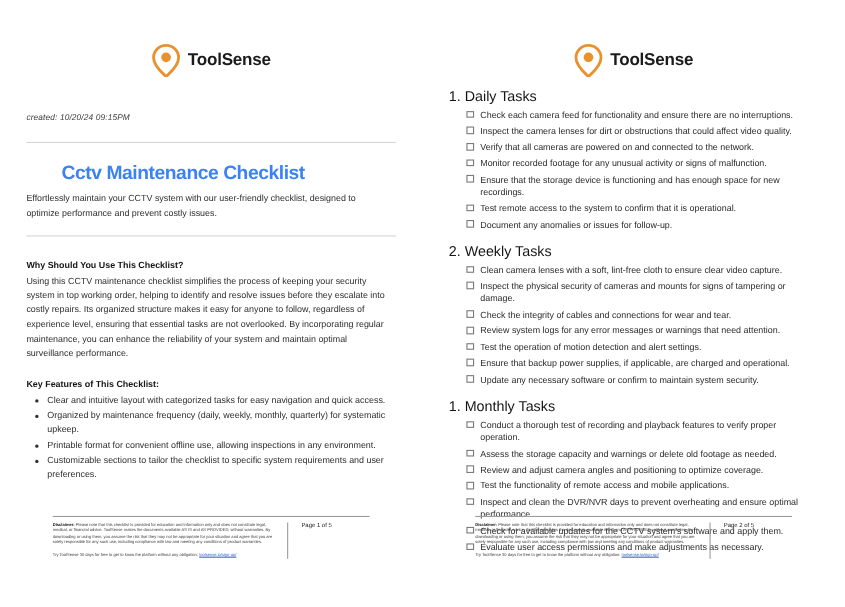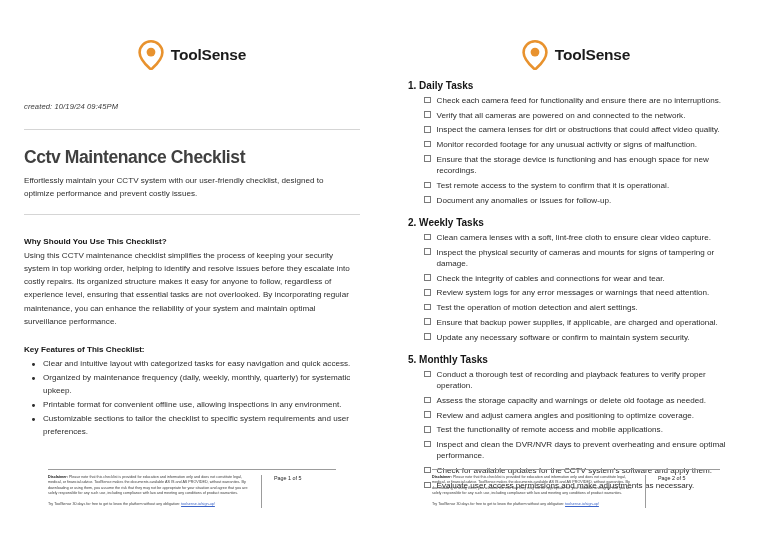--- a/index.html
+++ b/index.html
@@ -34,21 +34,21 @@
   .created {
     font-size: 7.6px; font-style: italic; color: #3a3a3a;
     margin-top: 30px; letter-spacing: .1px;
   }
   .rule { height: 1px; background: #d5d5d5; width: 100%; }
   .rule-1 { margin-top: 18px; }
   .rule-2 { margin-top: 14px; }
 
   .doc-title {
     font-size: 17.5px; font-weight: bold; letter-spacing: -0.4px;
-    margin-top: 17px; color: #404040;
+    margin-top: 17px; color: #3b82f6; margin-left: 32px;
   }
   .doc-sub {
     font-size: 8.1px; line-height: 1.55; color: #2e2e2e;
     margin-top: 7px; max-width: 330px;
   }
 
   .sec-head {
     font-size: 8.1px; font-weight: bold; color: #151515;
     margin-top: 22px; margin-bottom: 3px;
   }
@@ -68,21 +68,21 @@
   }
   ul.feat li::before {
     content: ""; position: absolute; left: 8px; top: 5px;
     width: 2.8px; height: 2.8px; border-radius: 50%; background: #2e2e2e;
   }
 
   
   .checklist { padding-top: 8px; }
   .cl-group { margin-bottom: 11px; }
   .cl-title {
-    font-size: 10px; font-weight: bold; color: #151515;
+    font-size: 13px; font-weight: normal; color: #151515;
     margin-bottom: 4px;
   }
   .cl-item {
     display: flex; align-items: flex-start; gap: 6px;
     padding-left: 16px; margin-bottom: 3.4px;
   }
   .cbox {
     width: 6.6px; height: 6.6px; flex: none;
     border: 1px solid #7a7a7a; background: #fff;
     margin-top: 1.6px;
@@ -125,21 +125,21 @@
     <div class="page-inner">
 
       <div class="logo-row">
         <svg class="logo-mark" viewBox="0 0 26 30">
           <path d="M13 1.3 C6.6 1.3 1.6 6.3 1.6 12.4 C1.6 18.2 8.4 25.3 11.6 28.3 C12.4 29.0 13.6 29.0 14.4 28.3 C17.6 25.3 24.4 18.2 24.4 12.4 C24.4 6.3 19.4 1.3 13 1.3 Z" fill="none" stroke="#E8922E" stroke-width="2.6"></path>
           <circle cx="13" cy="12.1" r="4.4" fill="#E8922E"></circle>
         </svg>
         <span class="logo-word">ToolSense</span>
       </div>
 
-      <div class="created">created: 10/19/24 09:45PM</div>
+      <div class="created">created: 10/20/24 09:15PM</div>
 
       <div class="rule rule-1"></div>
 
       <h1 class="doc-title">Cctv Maintenance Checklist</h1>
       <p class="doc-sub">Effortlessly maintain your CCTV system with our user-friendly checklist, designed to optimize performance and prevent costly issues.</p>
 
       <div class="rule rule-2"></div>
 
       <h2 class="sec-head">Why Should You Use This Checklist?</h2>
       <p class="sec-body">Using this CCTV maintenance checklist simplifies the process of keeping your security system in top working order, helping to identify and resolve issues before they escalate into costly repairs. Its organized structure makes it easy for anyone to follow, regardless of experience level, ensuring that essential tasks are not overlooked. By incorporating regular maintenance, you can enhance the reliability of your system and maintain optimal surveillance performance.</p>
@@ -178,25 +178,25 @@
       <div class="checklist">
 
         <div class="cl-group">
           <div class="cl-title">1. Daily Tasks</div>
           <div class="cl-item">
               <span class="cbox"></span>
               <span class="cl-text">Check each camera feed for functionality and ensure there are no interruptions.</span>
             </div>
           <div class="cl-item">
               <span class="cbox"></span>
+              <span class="cl-text">Inspect the camera lenses for dirt or obstructions that could affect video quality.</span>
+            </div>
+          <div class="cl-item">
+              <span class="cbox"></span>
               <span class="cl-text">Verify that all cameras are powered on and connected to the network.</span>
-            </div>
-          <div class="cl-item">
-              <span class="cbox"></span>
-              <span class="cl-text">Inspect the camera lenses for dirt or obstructions that could affect video quality.</span>
             </div>
           <div class="cl-item">
               <span class="cbox"></span>
               <span class="cl-text">Monitor recorded footage for any unusual activity or signs of malfunction.</span>
             </div>
           <div class="cl-item">
               <span class="cbox"></span>
               <span class="cl-text">Ensure that the storage device is functioning and has enough space for new recordings.</span>
             </div>
           <div class="cl-item">
@@ -235,21 +235,21 @@
               <span class="cbox"></span>
               <span class="cl-text">Ensure that backup power supplies, if applicable, are charged and operational.</span>
             </div>
           <div class="cl-item">
               <span class="cbox"></span>
               <span class="cl-text">Update any necessary software or confirm to maintain system security.</span>
             </div>
         </div>
 
         <div class="cl-group">
-          <div class="cl-title">5. Monthly Tasks</div>
+          <div class="cl-title">1. Monthly Tasks</div>
           <div class="cl-item">
               <span class="cbox"></span>
               <span class="cl-text">Conduct a thorough test of recording and playback features to verify proper operation.</span>
             </div>
           <div class="cl-item">
               <span class="cbox"></span>
               <span class="cl-text">Assess the storage capacity and warnings or delete old footage as needed.</span>
             </div>
           <div class="cl-item">
               <span class="cbox"></span>

